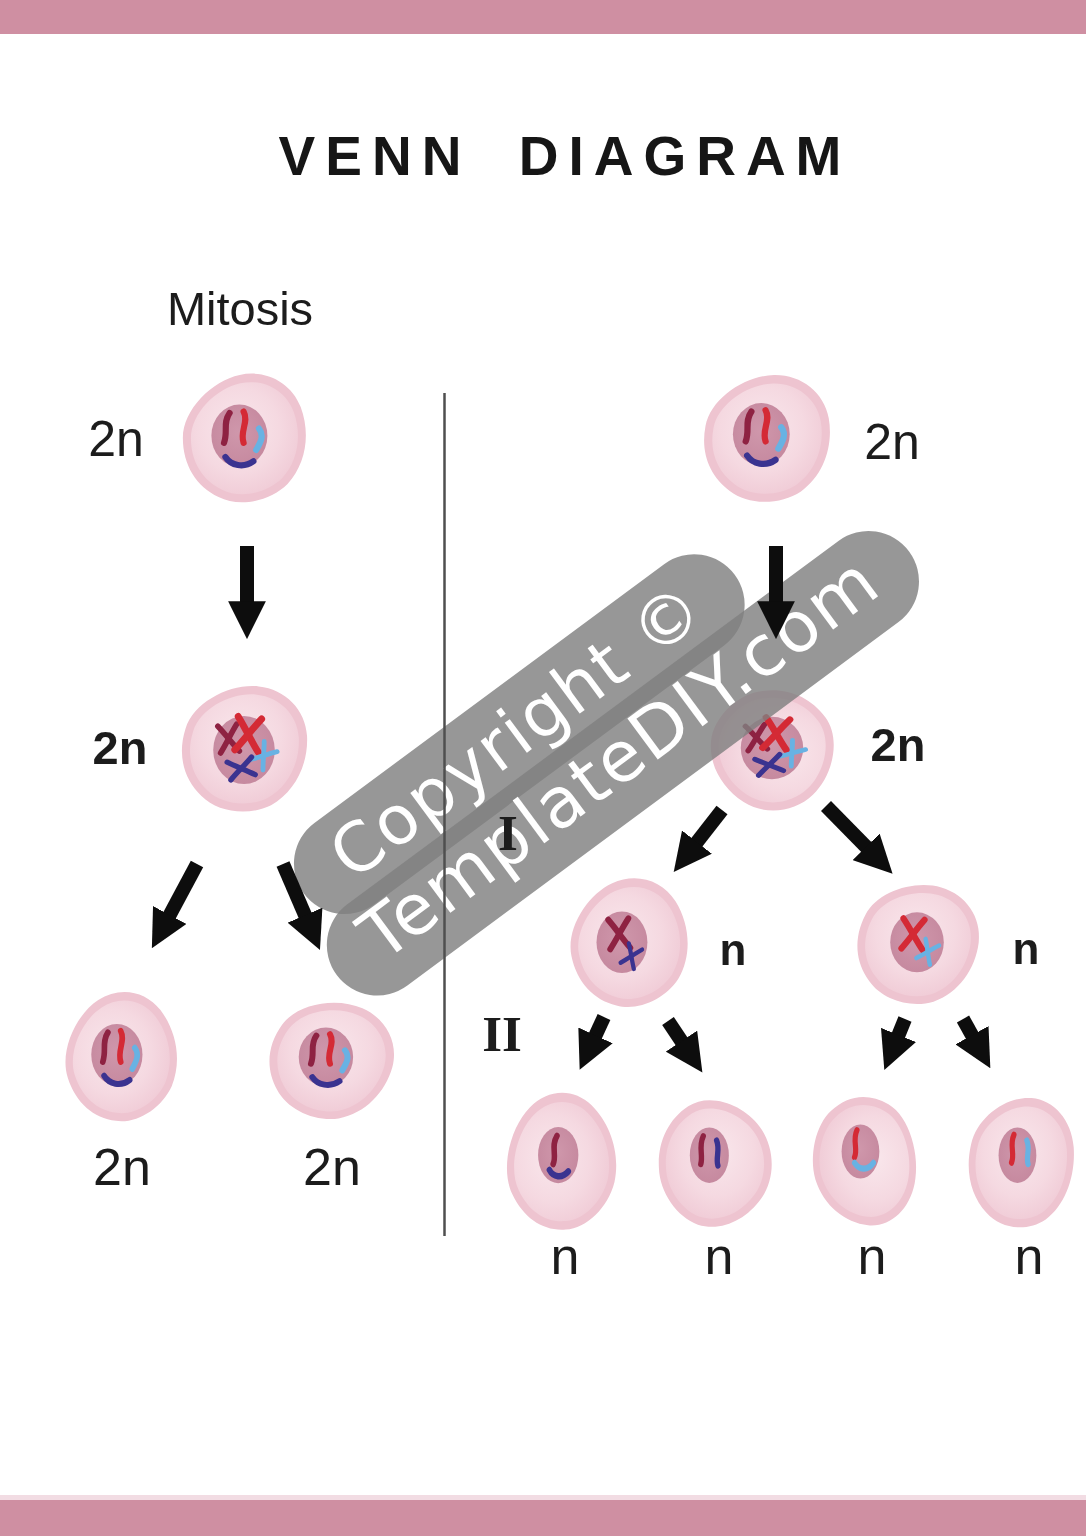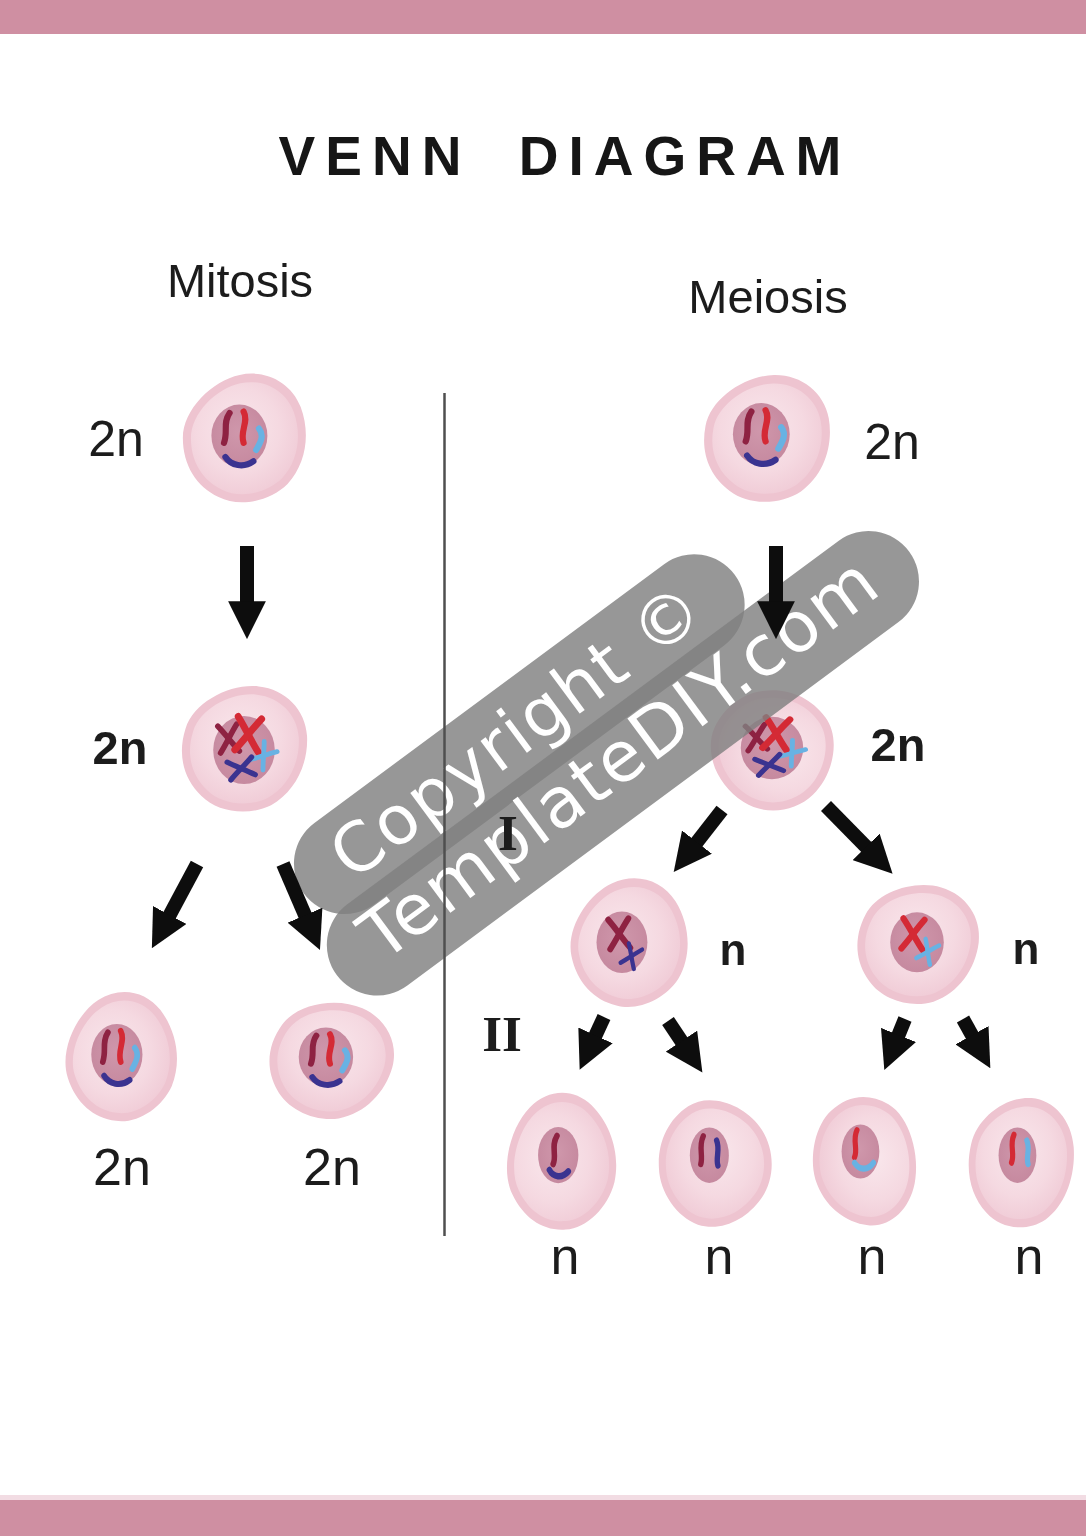--- a/index.html
+++ b/index.html
@@ -75,22 +75,21 @@
       </g>
     </defs>
   </svg>
 
   <div class="bar top"></div>
   <div class="bar-fade"></div>
   <div class="bar bottom"></div>
 
   <div class="title">VENN DIAGRAM</div>
 
-  <div class="lbl heading" style="left:240px;top:280px">Mitosis</div>
-  <div class="lbl heading" style="left:768px;top:296px">Meiosis</div>
+  <div class="lbl heading" style="left:240px;top:308px">Mitosis</div>
 
   <svg class="cell" viewBox="0 0 100 100" preserveAspectRatio="none" style="left:175px;top:369px;width:140px;height:142px">
     <g transform="rotate(-6 50 50)">
       <use href="#blob" class="blob-outer"></use>
         <use href="#blob" class="blob-inner" transform="translate(6.5,6.5) scale(0.87)"></use>
     </g>
     <ellipse class="nucleus" cx="46" cy="47" rx="20" ry="22"></ellipse>
     <g>
       <path class="sq chr-darkred" d="M39,31 c-5,7 -1,13 -4,21"></path>
       <path class="sq chr-red" d="M49,30 c4,7 -3,14 0,22"></path>

